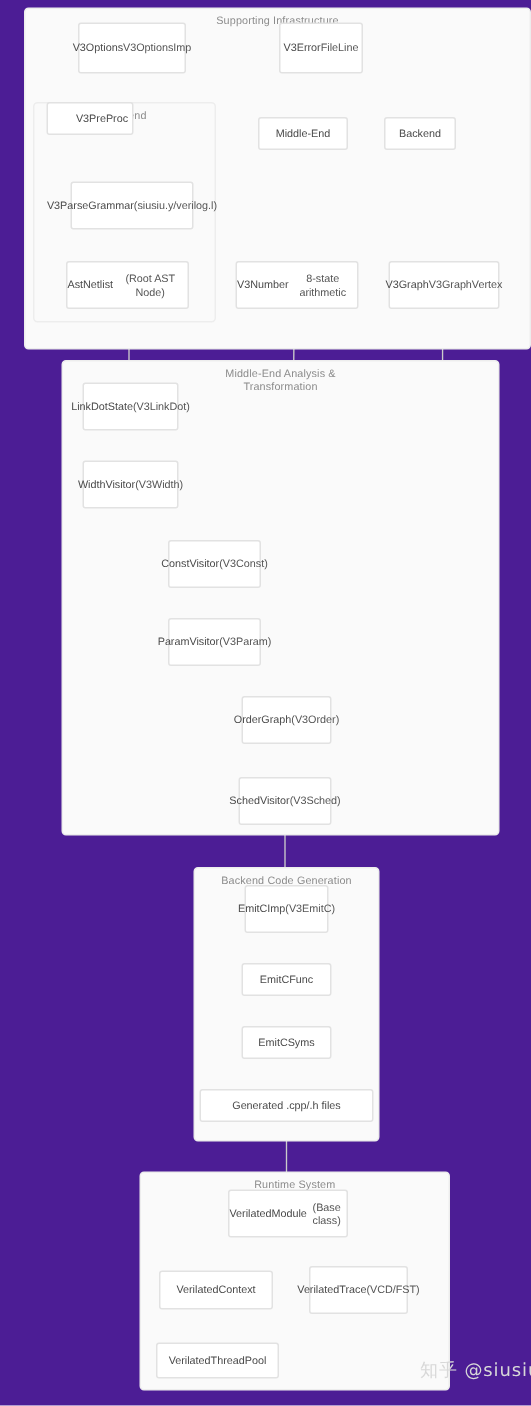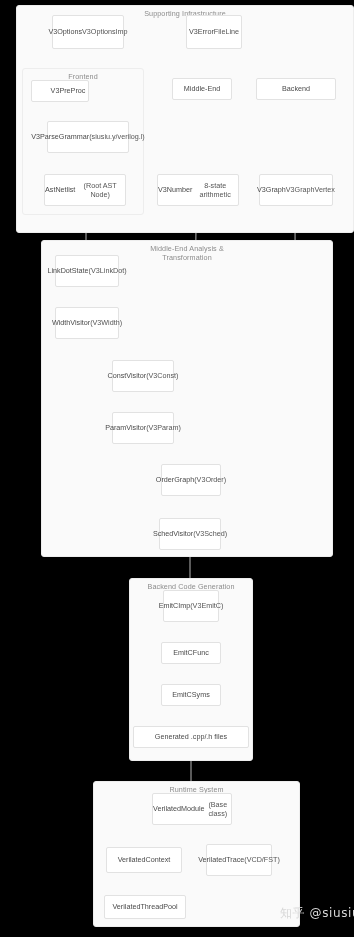--- a/index.html
+++ b/index.html
@@ -4,21 +4,21 @@
 <style>
   html, body {
     margin: 0;
     padding: 0;
     background: #ffffff;
   }
   #canvas {
     position: relative;
     width: 354px;
     height: 937px;
-    background: #000000;
+    background: #4c1d95;
     font-family: "Liberation Sans", "DejaVu Sans", sans-serif;
     overflow: hidden;
   }
   svg.wires {
     position: absolute;
     left: 0;
     top: 0;
     width: 354px;
     height: 937px;
     pointer-events: none;
@@ -123,24 +123,24 @@
         <div>V3Options</div>
         <div class="l2">V3OptionsImp</div>
       </div>
       <div class="node" style="left: 186px; top: 15px; width: 56px; height: 34px;">
         <div>V3Error</div>
         <div class="l2">FileLine</div>
       </div>
       <div class="node" style="left: 172px; top: 78px; width: 60px; height: 22px;">
         <div>Middle-End</div>
       </div>
-      <div class="node" style="left: 256px; top: 78px; width: 80px; height: 22px;">
+      <div class="node" style="left: 256px; top: 78px; width: 48px; height: 22px;">
         <div>Backend</div>
       </div>
-      <div class="node" style="left: 31px; top: 80px; width: 58px; height: 22px; padding-left: 16px;">
+      <div class="node" style="left: 31px; top: 68px; width: 58px; height: 22px; padding-left: 16px;">
         <div>V3PreProc</div>
       </div>
       <div class="node" style="left: 47px; top: 121px; width: 82px; height: 32px;">
         <div>V3ParseGrammar</div>
         <div class="l2">(siusiu.y/verilog.l)</div>
       </div>
       <div class="node" style="left: 44px; top: 174px; width: 82px; height: 32px;">
         <div>AstNetlist</div>
         <div class="l2">(Root AST Node)</div>
       </div>

